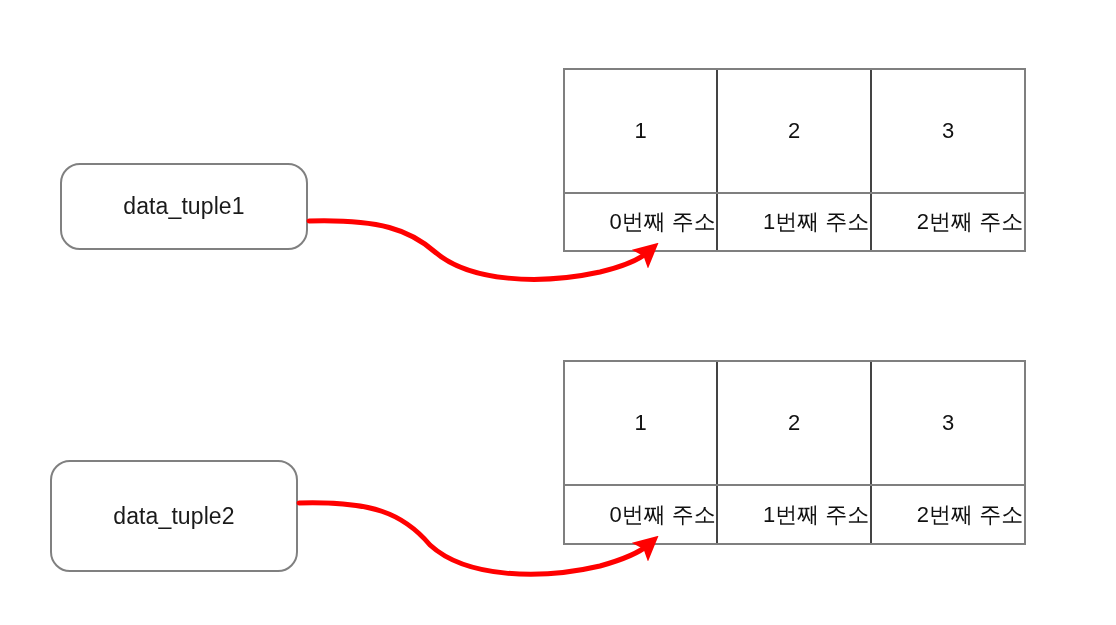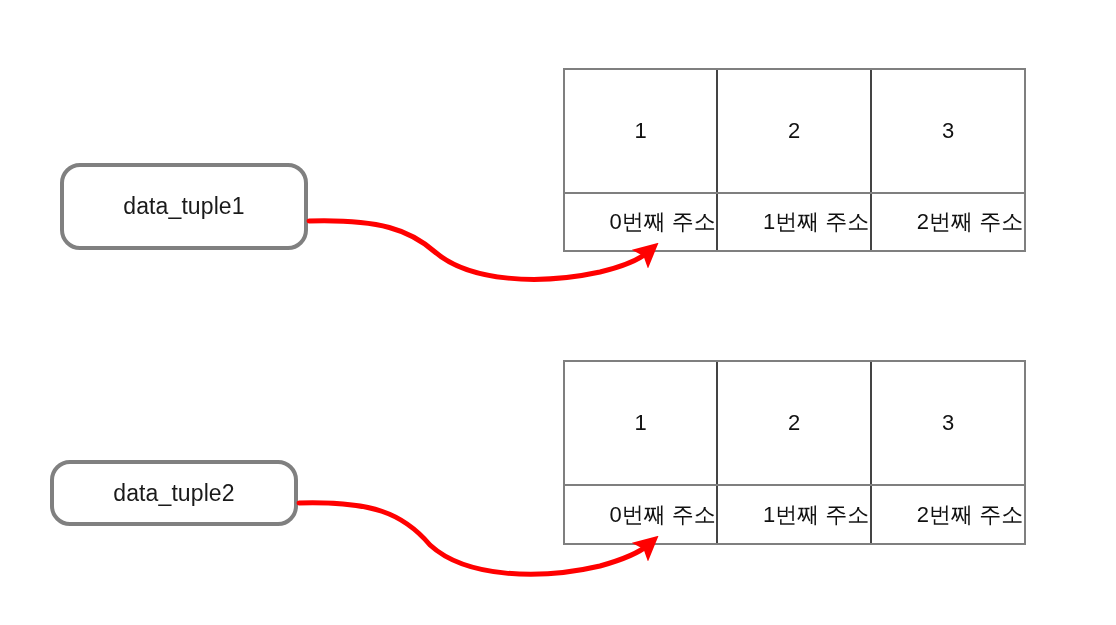--- a/index.html
+++ b/index.html
@@ -17,21 +17,21 @@
   #canvas {
     position: relative;
     width: 1116px;
     height: 625px;
   }
 
   
   .node-box {
     position: absolute;
     box-sizing: border-box;
-    border: 4px solid #ec4899;
+    border: 2px solid #ec4899;
     border-radius: 20px;
     background: #ffffff;
     display: flex;
     align-items: center;
     justify-content: center;
   }
   .node-label {
     font-size: 23px;
     color: #1a1a1a;
     line-height: 1;
@@ -88,21 +88,21 @@
 </style>
 </head>
 <body>
 
 <div id="canvas">
 
   <div class="node-box" id="node-0" style="left: 60px; top: 163px; width: 248px; height: 87px; border-color: rgb(128, 128, 128);">
     <span class="node-label">data_tuple1</span>
   </div>
 
-  <div class="node-box" id="node-1" style="left: 50px; top: 460px; width: 248px; height: 66px; border-color: rgb(128, 128, 128);">
+  <div class="node-box" id="node-1" style="left: 50px; top: 460px; width: 248px; height: 112px; border-color: rgb(128, 128, 128);">
     <span class="node-label">data_tuple2</span>
   </div>
 
   <div class="mem-table" id="table-0" style="left: 563px; top: 68px; width: 463px; height: 184px; border-color: rgb(127, 127, 127);">
     <div class="mem-row row-values" id="table-0-values" style="height: 127px; border-bottom-color: rgb(127, 127, 127);">
       <div class="mem-cell" style="width: 153px; border-right-color: rgb(68, 68, 68);">1</div>
       <div class="mem-cell" style="width: 154px; border-right-color: rgb(68, 68, 68);">2</div>
       <div class="mem-cell" style="width: 152px; border-right-color: rgb(68, 68, 68);">3</div>
     </div>
     <div class="mem-row row-addresses" id="table-0-addresses" style="height: 57px;">

